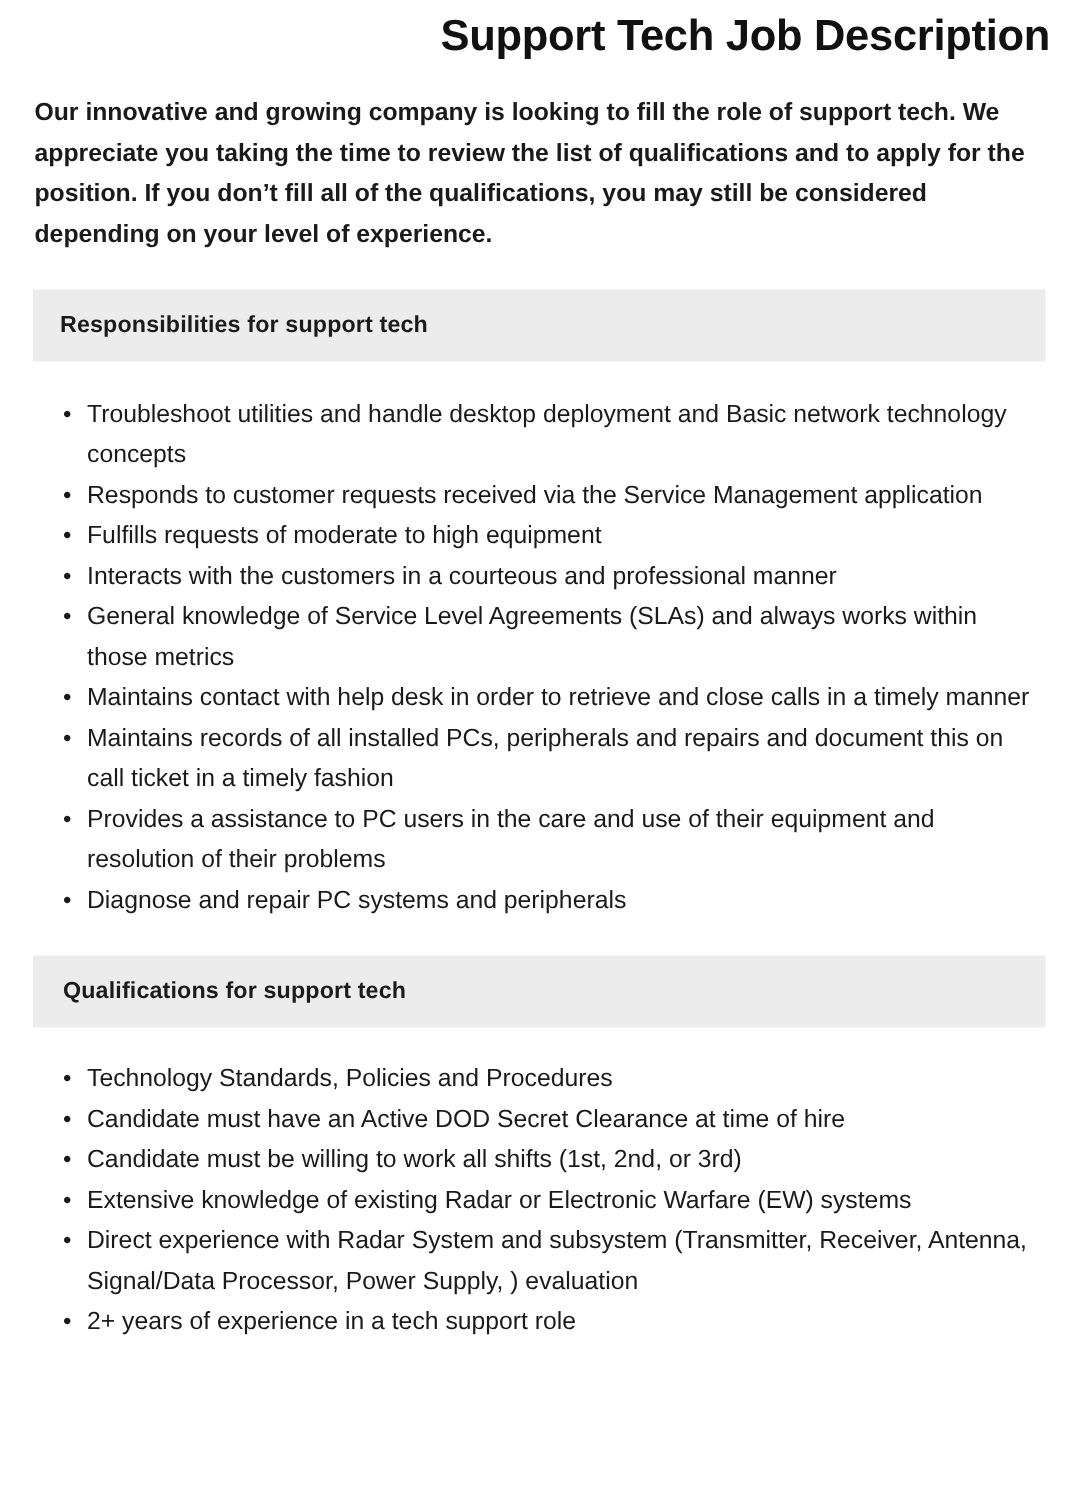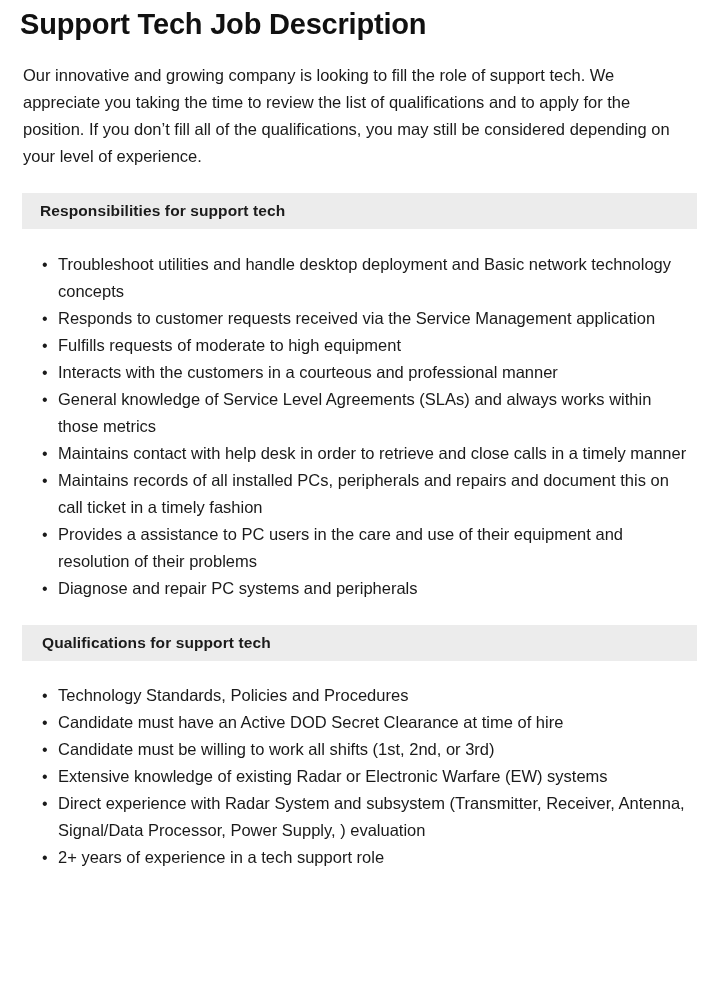--- a/index.html
+++ b/index.html
@@ -20,44 +20,44 @@
   .page {
     width: 720px;
     box-sizing: border-box;
     padding: 0;
   }
 
   
   .doc-title {
     margin: 0;
     padding: 4px 20px 0 20px;
-    text-align: left;
+    text-align: right;
     font-size: 29px;
     line-height: 40px;
     font-weight: 700;
     letter-spacing: -0.2px;
     color: #111111;
   }
 
   
   .intro {
     margin: 18px 0 0 0;
     padding: 0 25px 0 23px;
     font-size: 16.5px;
     line-height: 27px;
-    font-weight: 400;
+    font-weight: 700;
     color: #1a1a1a;
     text-align: left;
   }
 
   
   .section-bar {
     margin: 23px 23px 0 22px;
     background: #ececec;
-    height: 36px;
+    height: 48px;
     display: flex;
     align-items: center;
     padding: 0 18px;
     box-sizing: border-box;
   }
   .section-bar-title {
     font-size: 15.5px;
     line-height: 20px;
     font-weight: 700;
     color: #1b1b1b;

